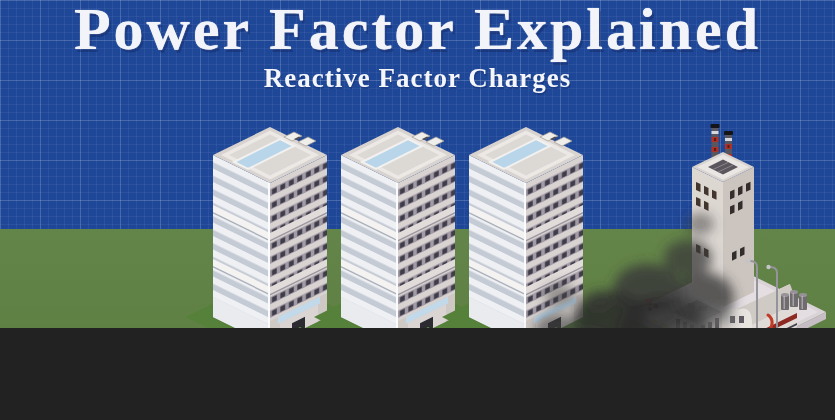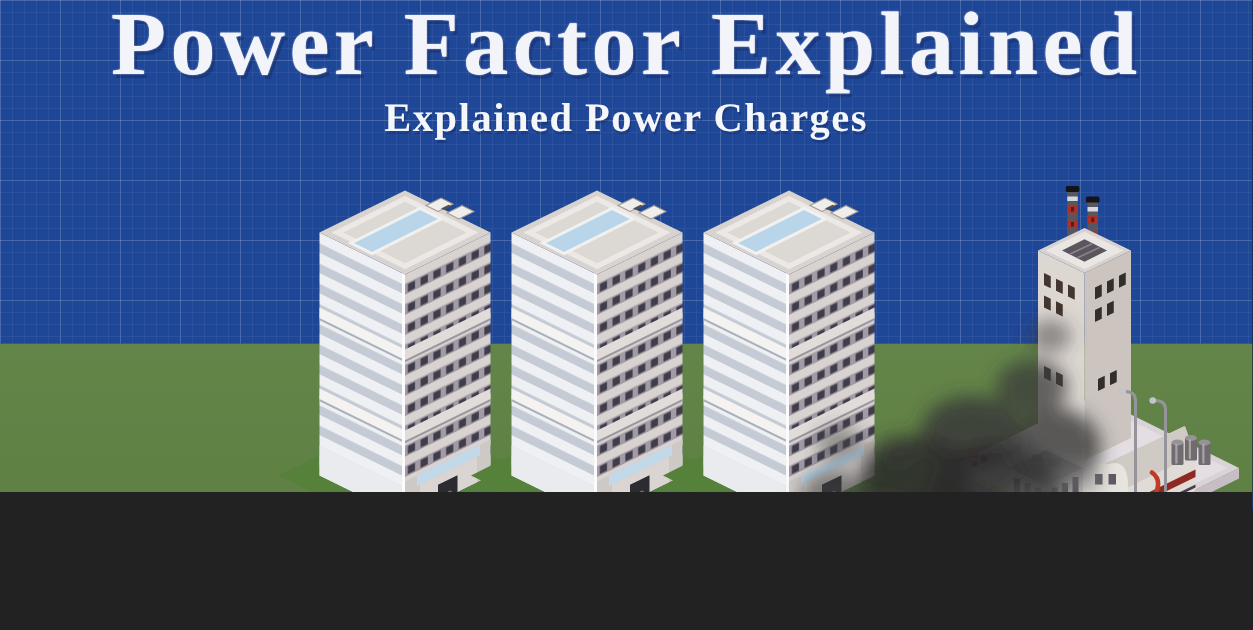--- a/index.html
+++ b/index.html
@@ -255,14 +255,14 @@
       <path class="cg" d="M505,333 V392"></path>
       <path class="cg" d="M188,393 H711 Q722,393 722,382 V358"></path>
     </g>
 
     <g filter="url(#smokeblur)">
       <ellipse class="smoke" cx="575" cy="395" rx="30" ry="12" opacity=".3"></ellipse>
     </g>
   </svg>
 
   <h1 class="title">Power Factor Explained</h1>
-  <h2 class="subtitle">Explained Power Charges</h2>
+  <h2 class="subtitle">Reactive Factor Charges</h2>
 </div>
 
 </body></html>

